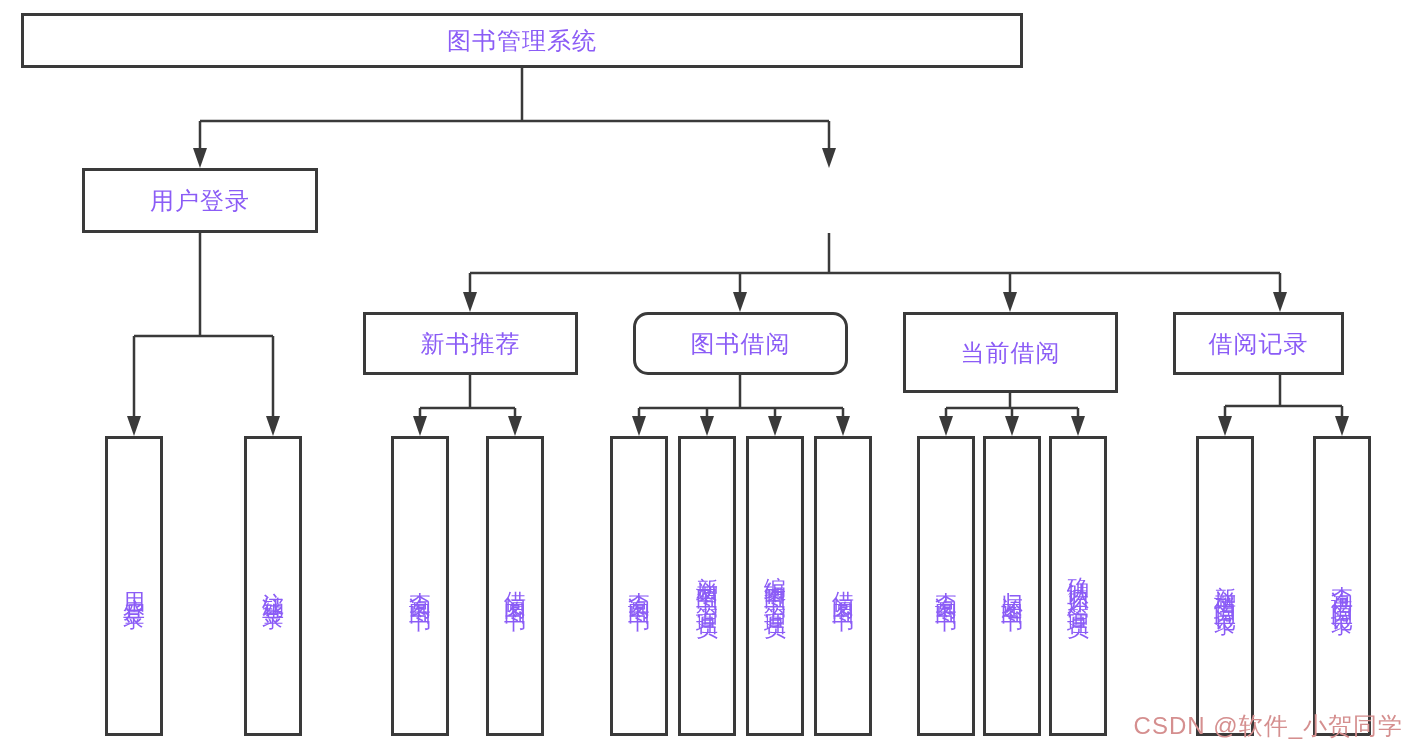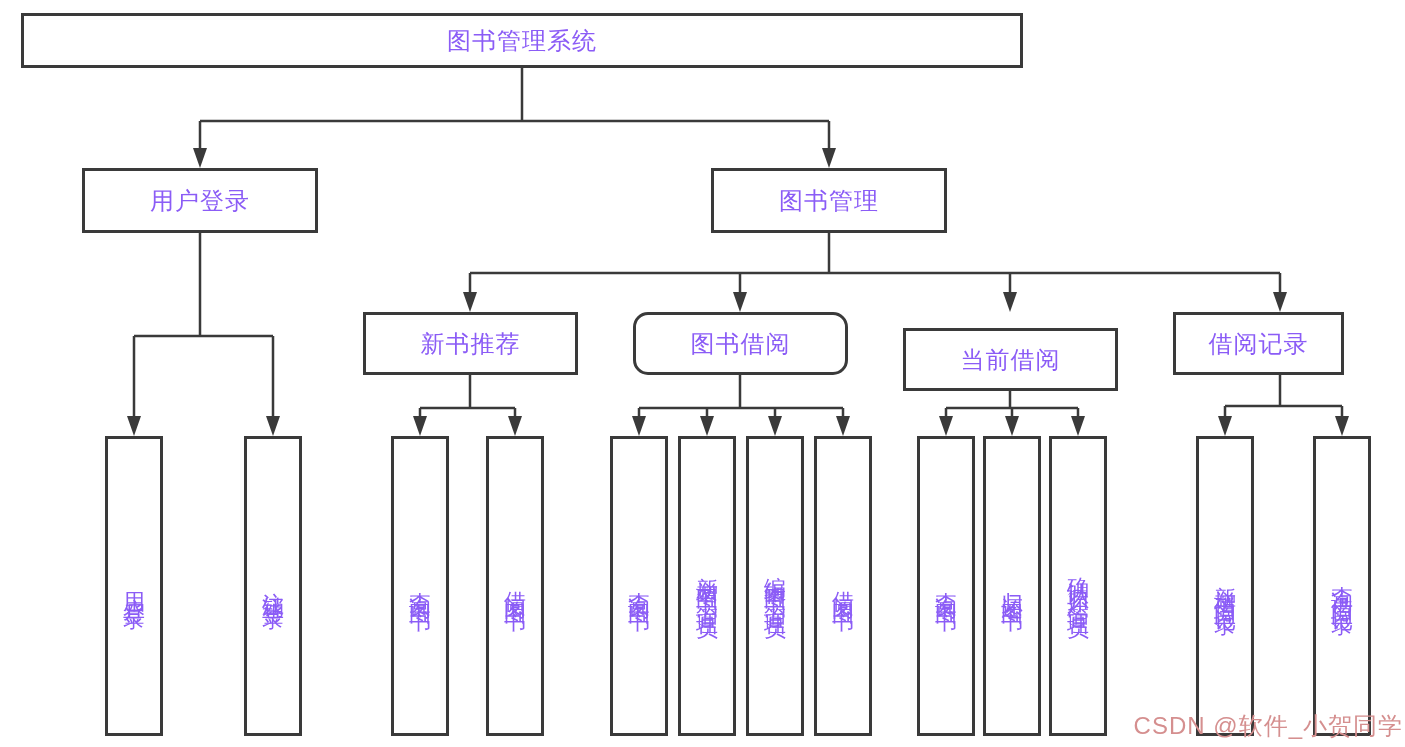--- a/index.html
+++ b/index.html
@@ -83,25 +83,24 @@
       <polygon points="1005,416 1019,416 1012,436"></polygon>
       <polygon points="1071,416 1085,416 1078,436"></polygon>
       <polygon points="1218,416 1232,416 1225,436"></polygon>
       <polygon points="1335,416 1349,416 1342,436"></polygon>
     </g>
   </svg>
 
   <div class="node h" style="left:21px; top:13px; width:1002px; height:55px;">图书管理系统</div>
 
   <div class="node h" style="left:82px; top:168px; width:236px; height:65px;">用户登录</div>
-  <div class="node h" style="left:711px; top:168px; width:236px; height:65px;">图书管理</div>
 
   <div class="node h" style="left:363px; top:312px; width:215px; height:63px;">新书推荐</div>
   <div class="node h" style="left:633px; top:312px; width:215px; height:63px;border-radius:15px;">图书借阅</div>
-  <div class="node h" style="left:903px; top:328px; width:215px; height:63px;">当前借阅</div>
+  <div class="node h" style="left:903px; top:312px; width:215px; height:81px;">当前借阅</div>
   <div class="node h" style="left:1173px; top:312px; width:171px; height:63px;">借阅记录</div>
 
   <div class="node v" style="left:105px; top:436px; width:58px; height:300px;">用户登录</div>
   <div class="node v" style="left:244px; top:436px; width:58px; height:300px;">注销登录</div>
 
   <div class="node v" style="left:391px; top:436px; width:58px; height:300px;">查询图书</div>
   <div class="node v" style="left:486px; top:436px; width:58px; height:300px;">借阅图书</div>
 
   <div class="node v" style="left:610px; top:436px; width:58px; height:300px;">查询图书</div>
   <div class="node v" style="left:678px; top:436px; width:58px; height:300px;">新增图书（管理员）</div>

